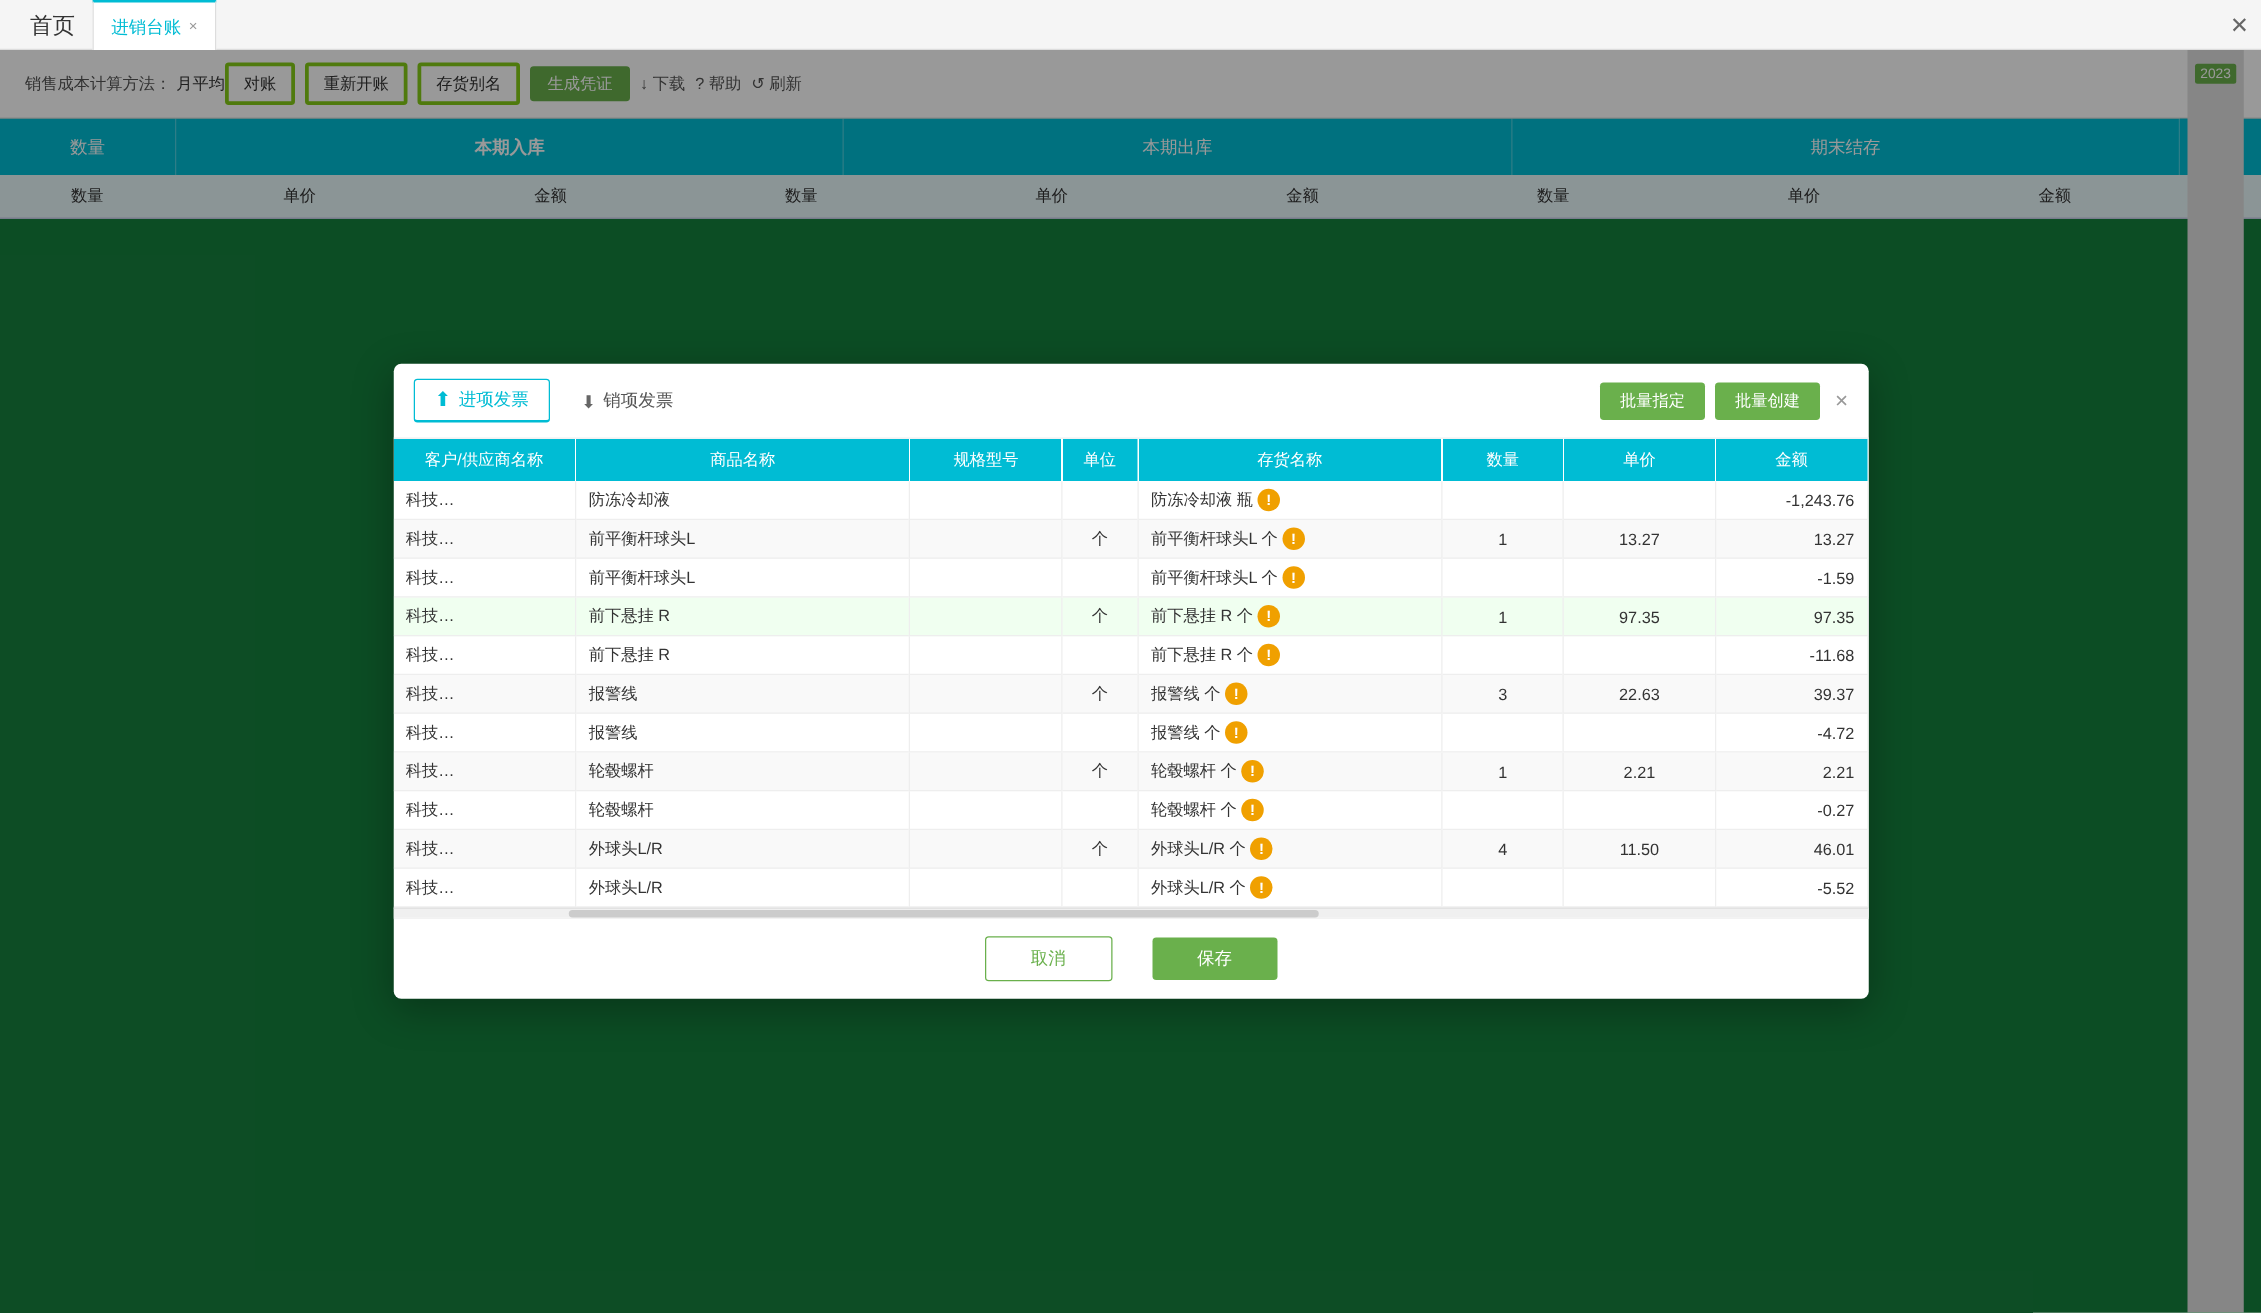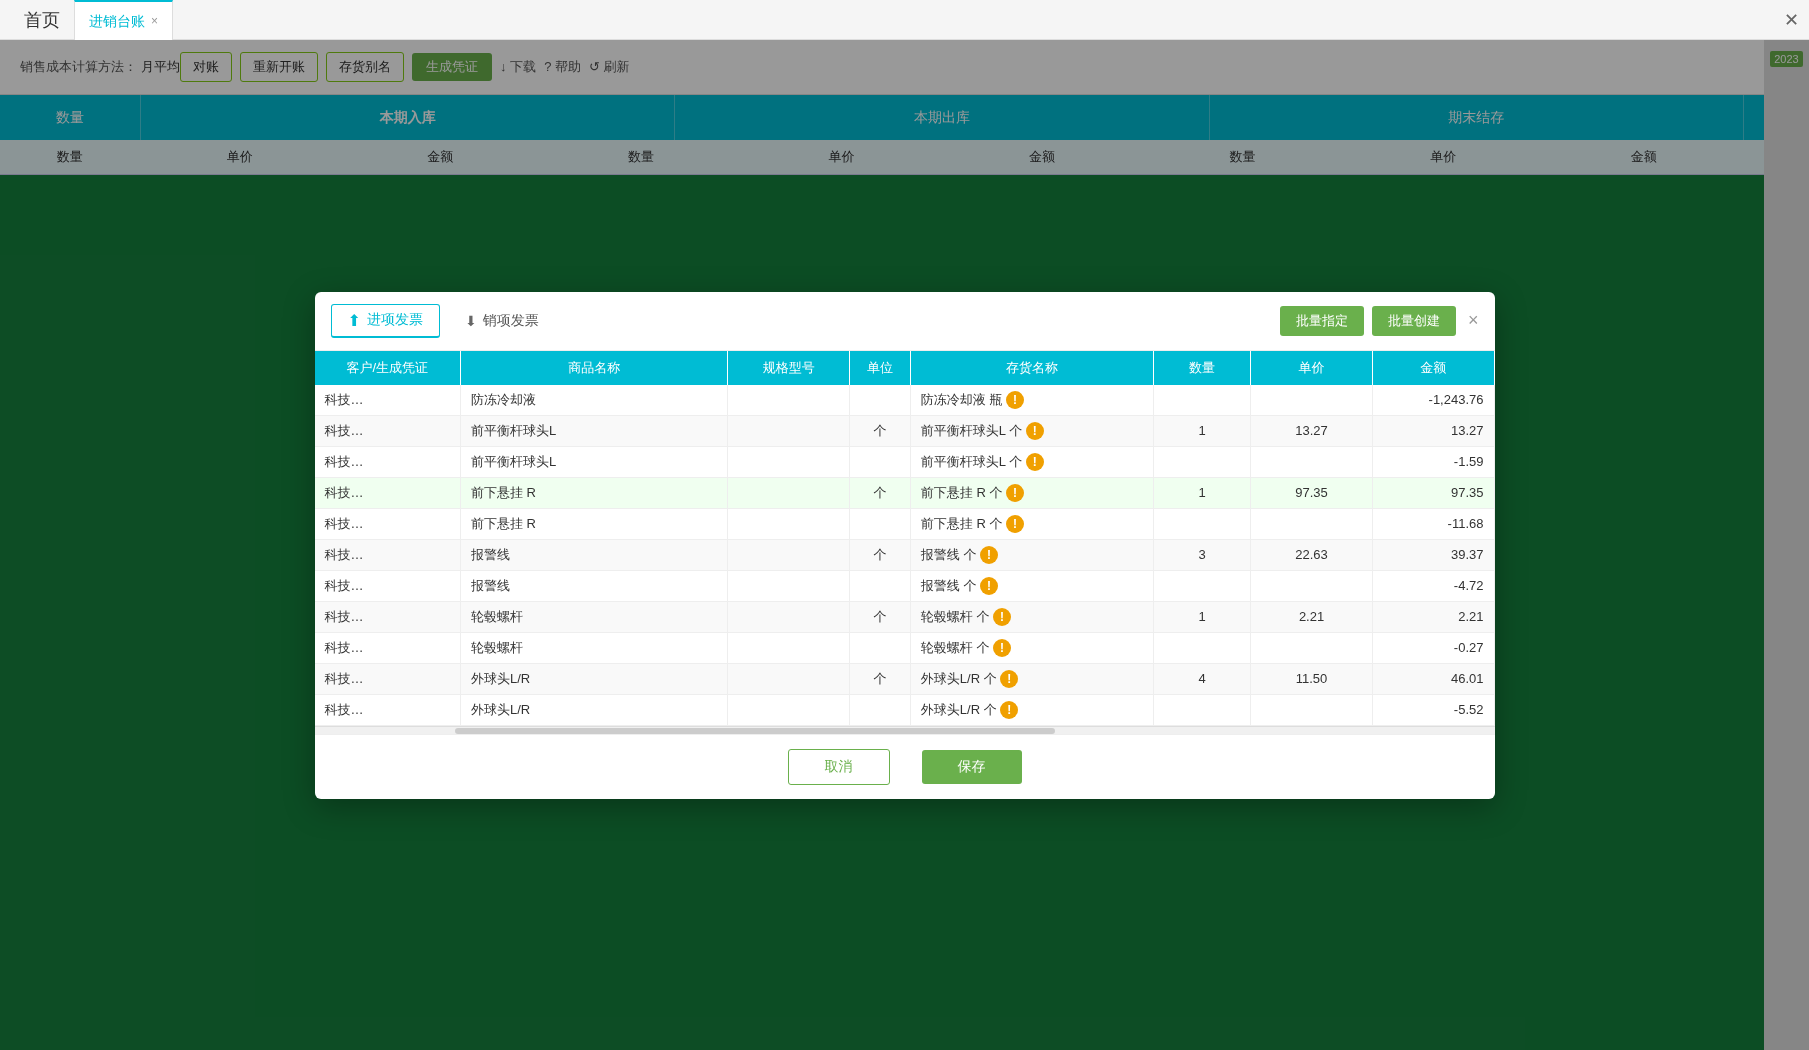--- a/index.html
+++ b/index.html
@@ -93,21 +93,21 @@
       align-items: center;
       justify-content: center;
       gap: 8px;
     }
     .header-actions {
       display: flex;
       align-items: center;
       gap: 8px;
     }
     .btn-outline {
-      border: 1px solid #84cc16;
+      border: 3px solid #84cc16;
       background: #fff;
       padding: 5px 12px;
       border-radius: 3px;
       cursor: pointer;
       font-size: 13px;
       color: #333;
     }
     .btn-primary-green {
       background: #6ab04c;
       border: none;
@@ -156,21 +156,21 @@
       align-items: center;
       justify-content: center;
       font-size: 13px;
       color: #333;
       font-weight: 500;
     }
 
     
     .right-panel {
       position: absolute;
-      right: 0;
+      right: 14px;
       top: 0;
       width: 45px;
       background: #e0e0e0;
       height: 100%;
       display: flex;
       flex-direction: column;
       align-items: center;
       padding-top: 5px;
       gap: 2px;
     }
@@ -447,21 +447,21 @@
           <button class="btn-batch">批量指定</button>
           <button class="btn-batch">批量创建</button>
         </div>
         <button class="dialog-close">×</button>
       </div>
 
       <div class="dialog-table-wrap">
         <table class="dialog-table">
           <thead>
             <tr>
-              <th style="width:120px;">客户/生成凭证</th>
+              <th style="width:120px;">客户/供应商名称</th>
               <th style="width:220px;">商品名称</th>
               <th style="width:100px;">规格型号</th>
               <th style="width:50px;">单位</th>
               <th style="width:200px;">存货名称</th>
               <th style="width:80px;">数量</th>
               <th style="width:100px;">单价</th>
               <th style="width:100px;">金额</th>
             </tr>
           </thead>
           <tbody id="table-body">

